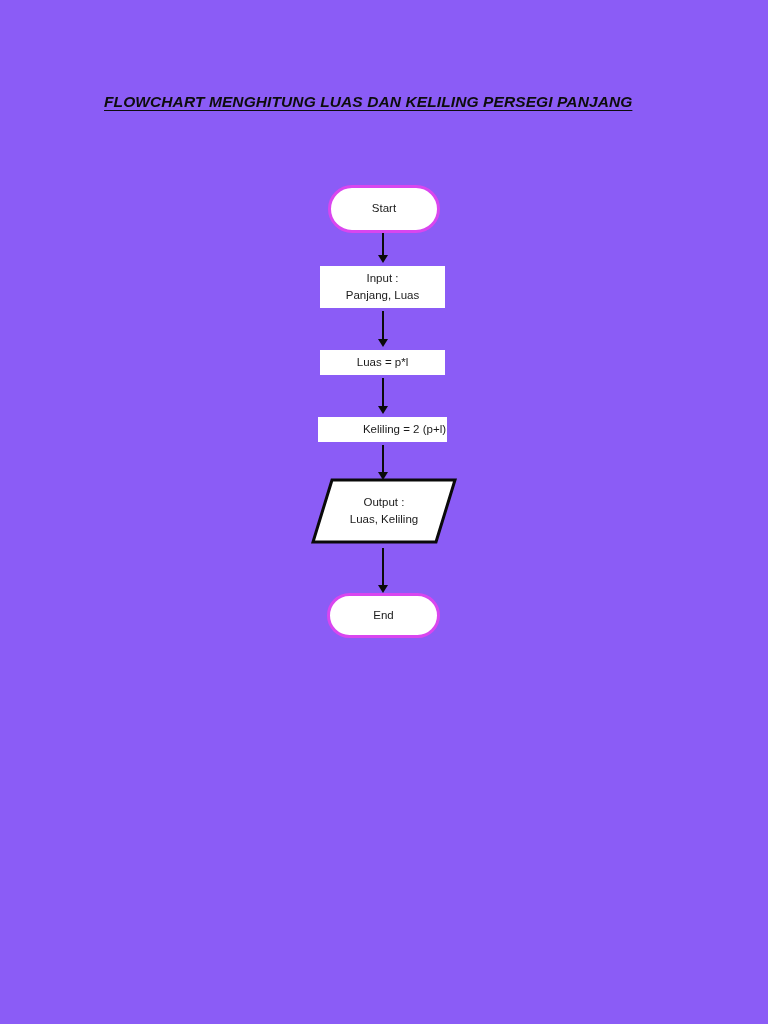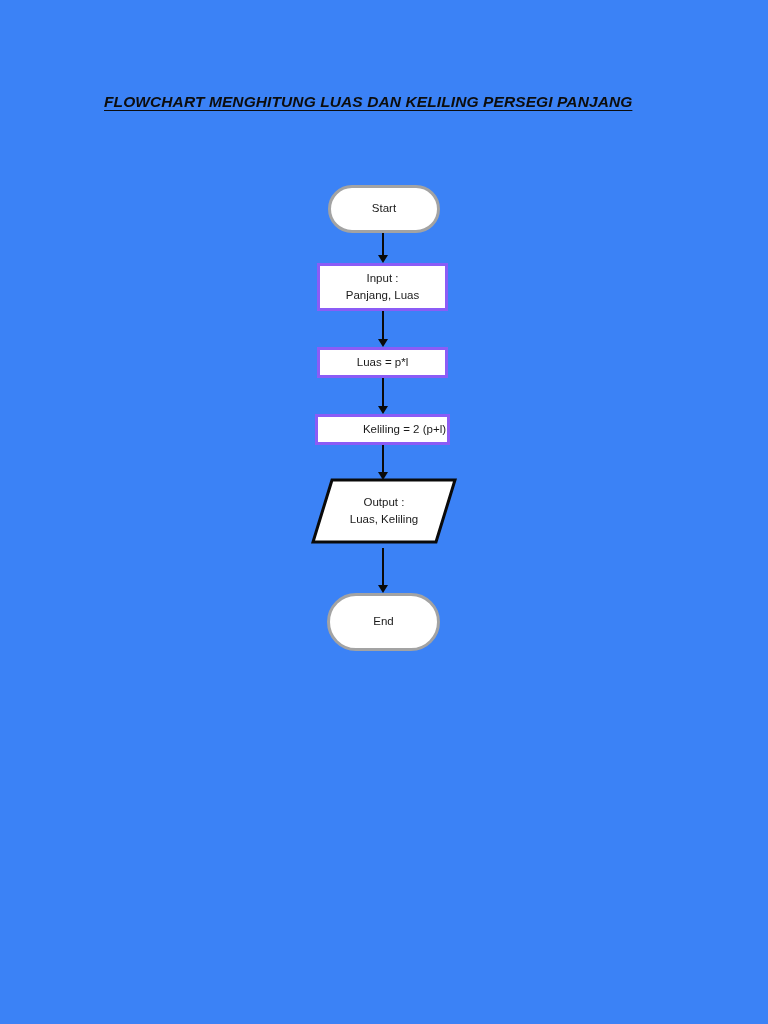--- a/index.html
+++ b/index.html
@@ -12,21 +12,21 @@
     height: 1024px;
     position: relative;
     font-family: "Liberation Sans", sans-serif;
     overflow: hidden;
   }
 
   
   .page {
     position: absolute;
     inset: 0;
-    background: #3b82f6;
+    background: #8b5cf6;
   }
 
   
   .doc-title {
     position: absolute;
     left: 104px;
     top: 93px;
     font-size: 15.5px;
     font-weight: bold;
     font-style: italic;
@@ -60,21 +60,21 @@
     line-height: 1.52;
   }
 
   .node .line {
     display: block;
     white-space: nowrap;
   }
 
   
   .terminator {
-    border: 3px solid #a3a3a3;
+    border: 3px solid #d946ef;
     border-radius: 999px;
   }
 
   
   .rect {
     border: 3px solid #8b5cf6;
   }
 
   
   .para-wrap {
@@ -177,18 +177,18 @@
         <span class="line">Output :</span>
         <span class="line">Luas, Keliling</span>
       </div>
     </div>
 
     <div class="connector" style="left:377px; top:548px; width:12px; height:45px;">
       <div class="shaft" style="height:39px;"></div>
       <div class="head"></div>
     </div>
 
-    <div class="node terminator" style="left:327px; top:593px; width:113px; height:58px;">
+    <div class="node terminator" style="left:327px; top:593px; width:113px; height:45px;">
       <span class="line">End</span>
     </div>
 
   </div>
 </div>
 
 </body></html>

